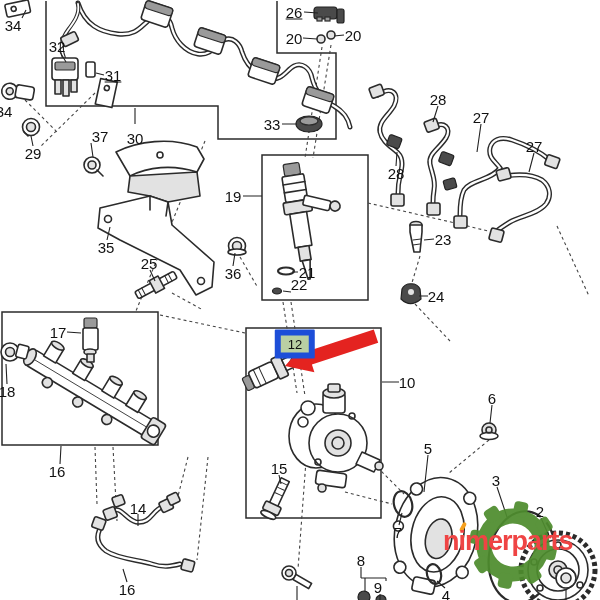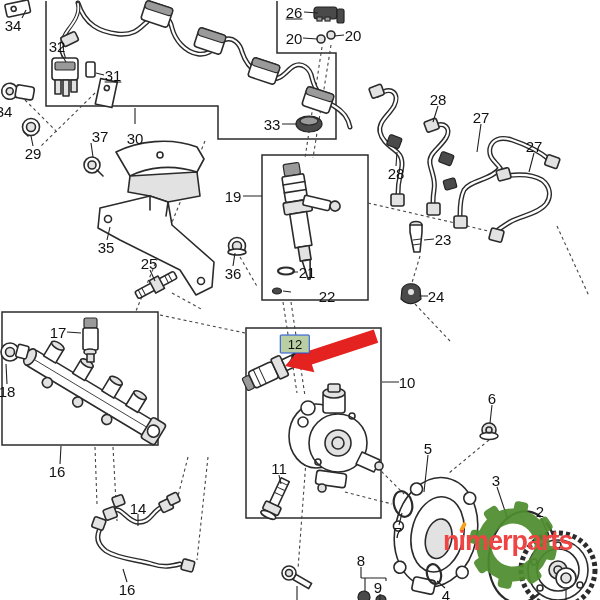--- a/index.html
+++ b/index.html
@@ -1,21 +1,21 @@
 <!DOCTYPE html>
 <html style="--hl: #b9cfa3;"><head>
 <meta charset="utf-8">
 <style>
   html,body{margin:0;padding:0;background:#fff;}
   #canvas{position:relative;width:600px;height:600px;background:#fff;overflow:hidden;
           font-family:"Liberation Sans",sans-serif;}
   #art{position:absolute;left:0;top:0;}
   .part-label{position:absolute;transform:translate(-50%,-50%);font-size:15px;font-weight:500;
               color:#111;white-space:nowrap;line-height:1;}
-  .part-label.hl{background:var(--hl,#b9cfa3);border:1px solid #1d4ed8;padding:2px 7px;
+  .part-label.hl{background:var(--hl,#b9cfa3);border:6px solid #1d4ed8;padding:2px 7px;
                  font-size:13px;border-radius:1px;}
   .watermark-text{position:absolute;left:443px;top:528px;font-size:27px;font-weight:bold;
                   letter-spacing:-1px;color:#ef4444;line-height:1;}
   .ln{stroke:#2b2b2b;stroke-width:1.6;fill:none;stroke-linejoin:round;stroke-linecap:round;}
   .f{fill:#ffffff;}
   .f2{fill:#e2e2e2;}
   .dk{fill:#4a4a4a;stroke:#222;stroke-width:1.2;}
   .dk2{fill:#9a9a9a;stroke:#2b2b2b;stroke-width:1.2;}
   .tube{stroke:#2b2b2b;stroke-width:5;fill:none;stroke-linecap:round;}
   .tubein{stroke:#fff;stroke-width:2.2;fill:none;stroke-linecap:round;}
@@ -367,34 +367,34 @@
       <span class="part-label" style="left: 100px; top: 136px;">37</span>
       <span class="part-label" style="left: 106px; top: 247px;">35</span>
       <span class="part-label" style="left: 149px; top: 263px;">25</span>
       <span class="part-label" style="left: 233px; top: 273px;">36</span>
       <span class="part-label" style="left: 233px; top: 196px;">19</span>
       <span class="part-label" style="left: 294px; top: 12px; text-decoration: underline;">26</span>
       <span class="part-label" style="left: 294px; top: 38px;">20</span>
       <span class="part-label" style="left: 353px; top: 35px;">20</span>
       <span class="part-label" style="left: 272px; top: 124px;">33</span>
       <span class="part-label" style="left: 307px; top: 272px;">21</span>
-      <span class="part-label" style="left: 299px; top: 296px; margin-left: 28px;">22</span>
+      <span class="part-label" style="left: 299px; top: 284px;">22</span>
       <span class="part-label" style="left: 438px; top: 99px;">28</span>
       <span class="part-label" style="left: 481px; top: 117px;">27</span>
       <span class="part-label" style="left: 534px; top: 146px;">27</span>
       <span class="part-label" style="left: 396px; top: 173px;">28</span>
       <span class="part-label" style="left: 443px; top: 239px;">23</span>
       <span class="part-label" style="left: 436px; top: 296px;">24</span>
       <span class="part-label" style="left: 58px; top: 332px;">17</span>
       <span class="part-label" style="left: 7px; top: 391px;">18</span>
       <span class="part-label" style="left: 57px; top: 471px; text-align: center;">16</span>
       <span class="part-label" style="left: 138px; top: 508px;">14</span>
       <span class="part-label" style="left: 127px; top: 589px;">16</span>
       <span class="part-label hl" style="left: 295px; top: 344px;">12</span>
-      <span class="part-label" style="left: 279px; top: 468px;">11</span>
+      <span class="part-label" style="left: 279px; top: 468px;">15</span>
       <span class="part-label" style="left: 407px; top: 382px;">10</span>
       <span class="part-label" style="left: 492px; top: 398px;">6</span>
       <span class="part-label" style="left: 428px; top: 448px;">5</span>
       <span class="part-label" style="left: 496px; top: 480px;">3</span>
       <span class="part-label" style="left: 540px; top: 511px;">2</span>
       <span class="part-label" style="left: 398px; top: 532px;">7</span>
       <span class="part-label" style="left: 361px; top: 560px;">8</span>
       <span class="part-label" style="left: 378px; top: 587px;">9</span>
       <span class="part-label" style="left: 446px; top: 595px;">4</span>
     </div>

